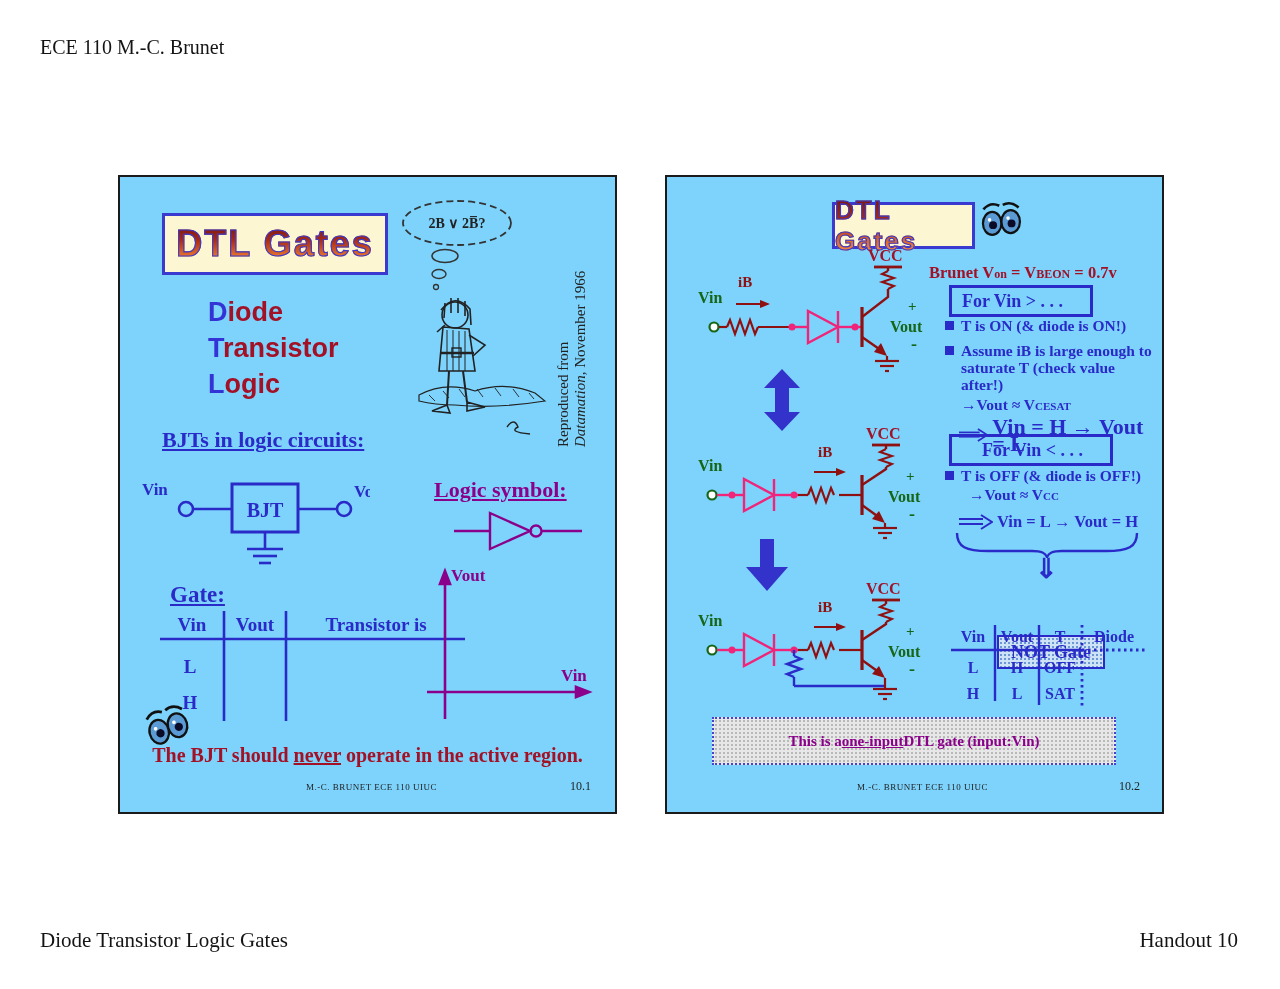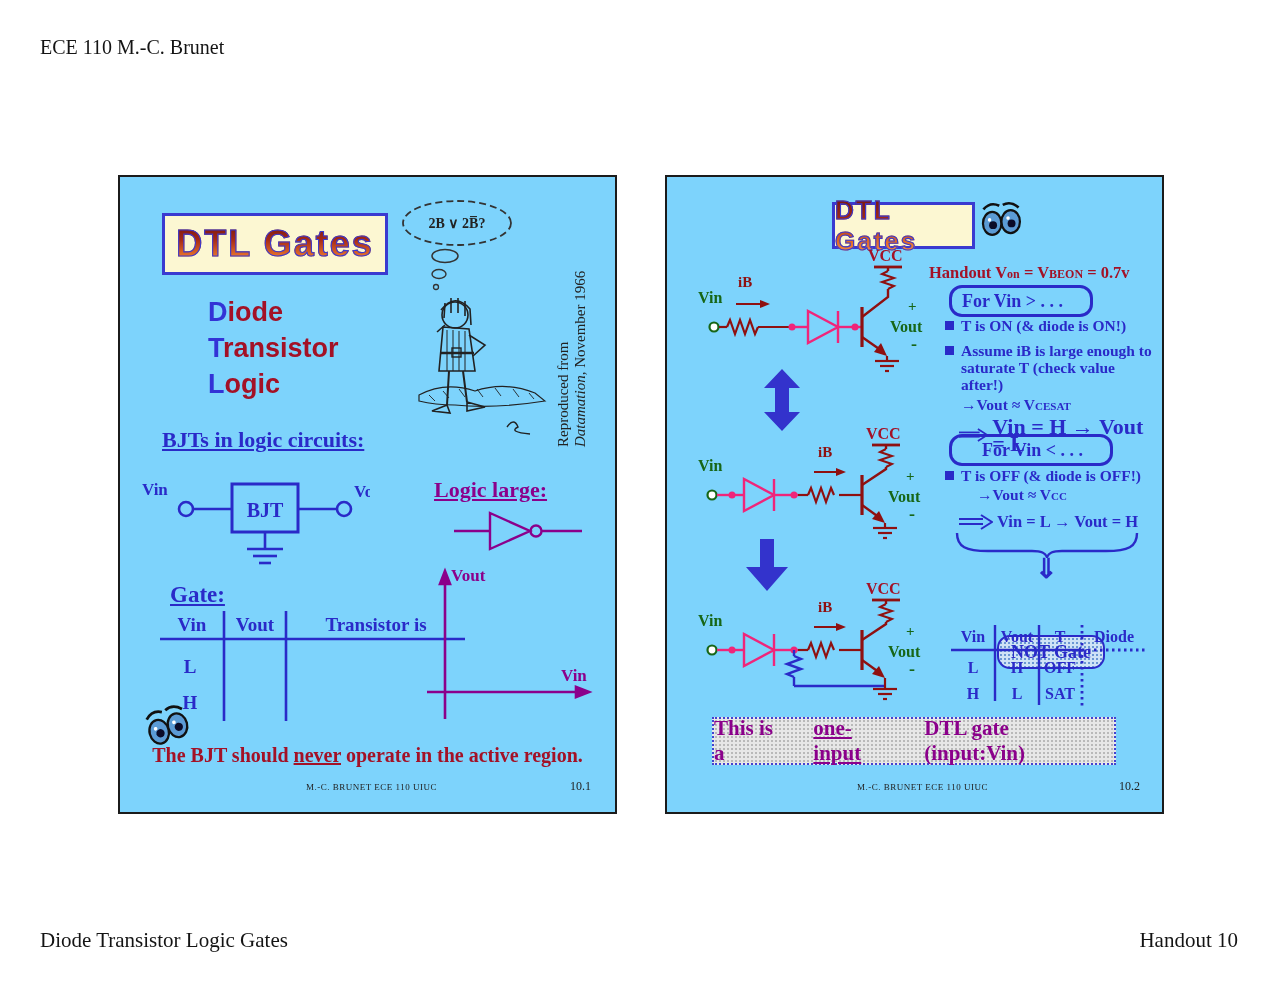--- a/index.html
+++ b/index.html
@@ -1,20 +1,20 @@
 <!DOCTYPE html>
 <html><head>
 <meta charset="utf-8">
 <style>
   html,body{margin:0;padding:0;}
   body{width:1280px;height:989px;position:relative;background:#ffffff;
        font-family:"Liberation Serif",serif;overflow:hidden;}
   .abs{position:absolute;}
   .b{font-weight:bold;}
-  .blue{color:#2a2ac8;border-radius:13px;}
+  .blue{color:#2a2ac8;}
   .purple{color:#8b008b;}
   .dred{color:#a31126;}
   .u{text-decoration:underline;}
   .slide{position:absolute;background:#7dd3fc;border:2px solid #1b1b1b;}
   .titlebox{border:3px solid #3a3ad0;background:#fcf7d2;display:flex;align-items:center;justify-content:center;}
   .dtl{font-family:"Liberation Sans",sans-serif;font-weight:bold;letter-spacing:2px;
        background:linear-gradient(180deg,#6f1410 0%,#a62a16 40%,#e06a28 75%,#ff9c4a 100%);
        -webkit-background-clip:text;background-clip:text;color:transparent;
        -webkit-text-stroke:1.1px #3a3ad0;}
   .acro{font-family:"Liberation Sans",sans-serif;font-weight:bold;font-size:27px;line-height:36px;color:#a31126;}
@@ -91,21 +91,21 @@
     <circle cx="204" cy="52" r="7" fill="none" stroke="#2a2ac8" stroke-width="2.6"></circle>
     <text x="214" y="40" font-size="17" fill="#2a2ac8">Vout</text>
     <g stroke="#2a2ac8" stroke-width="2.6">
       <path d="M125,75 V92"></path>
         <path d="M107,92 H143"></path>
         <path d="M113,99 H137"></path>
         <path d="M119,106 H131"></path>
     </g>
   </svg>
 
-  <div class="abs b purple u" style="left:314px;top:300px;font-size:22px;">Logic large:</div>
+  <div class="abs b purple u" style="left:314px;top:300px;font-size:22px;">Logic symbol:</div>
   <svg class="abs" style="left:332px;top:332px;" width="135" height="45" viewBox="0 0 135 45">
     <g stroke="#8b008b" stroke-width="2.4" fill="none">
       <path d="M2,22 H38"></path>
         <path d="M38,4 L38,40 L78,22 Z"></path>
         <circle cx="84" cy="22" r="5.5"></circle>
         <path d="M90,22 H130"></path>
     </g>
   </svg>
 
   <div class="abs b blue u" style="left:50px;top:405px;font-size:23px;">Gate:</div>
@@ -205,21 +205,21 @@
         <path d="M188,119 H202"></path>
         <path d="M193,124 H197"></path>
     </g>
     <text x="176" y="14" font-size="16" fill="#a31126">VCC</text>
     <text x="216" y="64" font-size="15" fill="#176617">+</text>
     <text x="198" y="85" font-size="16" fill="#176617">Vout</text>
     <text x="219" y="103" font-size="18" fill="#176617">-</text>
   </svg>
 
   <div class="abs b dred" style="left:262px;top:86px;font-size:16.5px;">
-    <span>Handout V</span><span class="subm">on</span><span> = V</span><span class="subm">BEON</span><span> = 0.7v</span>
+    <span>Brunet V</span><span class="subm">on</span><span> = V</span><span class="subm">BEON</span><span> = 0.7v</span>
   </div>
 
   <div class="abs forbox b blue" style="left:282px;top:108px;width:128px;height:26px;font-size:18px;">For Vin &gt; . . .</div>
 
   <div class="abs b blue" style="left:278px;top:140px;width:210px;font-size:15.5px;line-height:17px;">
     <div class="bullet">
         <span class="sq"></span>
         <span>T is ON (&amp; diode is ON!)</span>
       </div>
     <div class="bullet" style="margin-top:8px;">
@@ -283,21 +283,21 @@
     <text x="217" y="93" font-size="18" fill="#176617">-</text>
   </svg>
 
   <div class="abs forbox b blue" style="left:282px;top:257px;width:128px;height:26px;font-size:18px;padding-left:30px;">For Vin &lt; . . .</div>
 
   <div class="abs b blue" style="left:278px;top:290px;width:212px;font-size:15.5px;line-height:17px;">
     <div class="bullet">
         <span class="sq"></span>
         <span>T is OFF (&amp; diode is OFF!)</span>
       </div>
-    <div style="margin:2px 0 0 32px;"><span>→Vout ≈ V</span><span class="sub">CC</span></div>
+    <div style="margin:2px 0 0 24px;"><span>→Vout ≈ V</span><span class="sub">CC</span></div>
     <div style="margin:8px 0 0 14px;display:flex;align-items:center;gap:4px;">
       <svg width="34" height="16" viewBox="0 0 34 16">
           <g stroke="#2a2ac8" stroke-width="2" fill="none">
             <path d="M0,5 H24"></path>
             <path d="M0,10 H24"></path>
             <path d="M22,1 L33,8 L22,15"></path>
           </g>
         </svg>
       <span style="font-size:16.5px;">Vin = L → Vout = H</span>
     </div>
@@ -375,21 +375,21 @@
       <text x="165" y="19" text-anchor="middle">Diode</text>
       <text x="24" y="50" text-anchor="middle">L</text>
       <text x="68" y="50" text-anchor="middle">H</text>
       <text x="111" y="50" text-anchor="middle">OFF</text>
       <text x="24" y="76" text-anchor="middle">H</text>
       <text x="68" y="76" text-anchor="middle">L</text>
       <text x="111" y="76" text-anchor="middle">SAT</text>
     </g>
   </svg>
 
-  <div class="abs capbox b purple" style="left:45px;top:540px;width:400px;height:44px;font-size:21px;gap:25px;">
+  <div class="abs capbox b purple" style="left:45px;top:540px;width:400px;height:44px;font-size:15px;">
     <span>This is a </span>
       <span class="u">one-input</span>
       <span> DTL gate (input:Vin)</span>
   </div>
 
   <div class="abs sfoot" style="left:190px;top:605px;">M.-C. BRUNET     ECE 110     UIUC</div>
   <div class="abs" style="left:452px;top:602px;font-size:12px;color:#222;">10.2</div>
 </div>
 
 <div class="abs" style="left:40px;top:928px;font-size:21px;color:#141414;">Diode Transistor Logic Gates</div>

